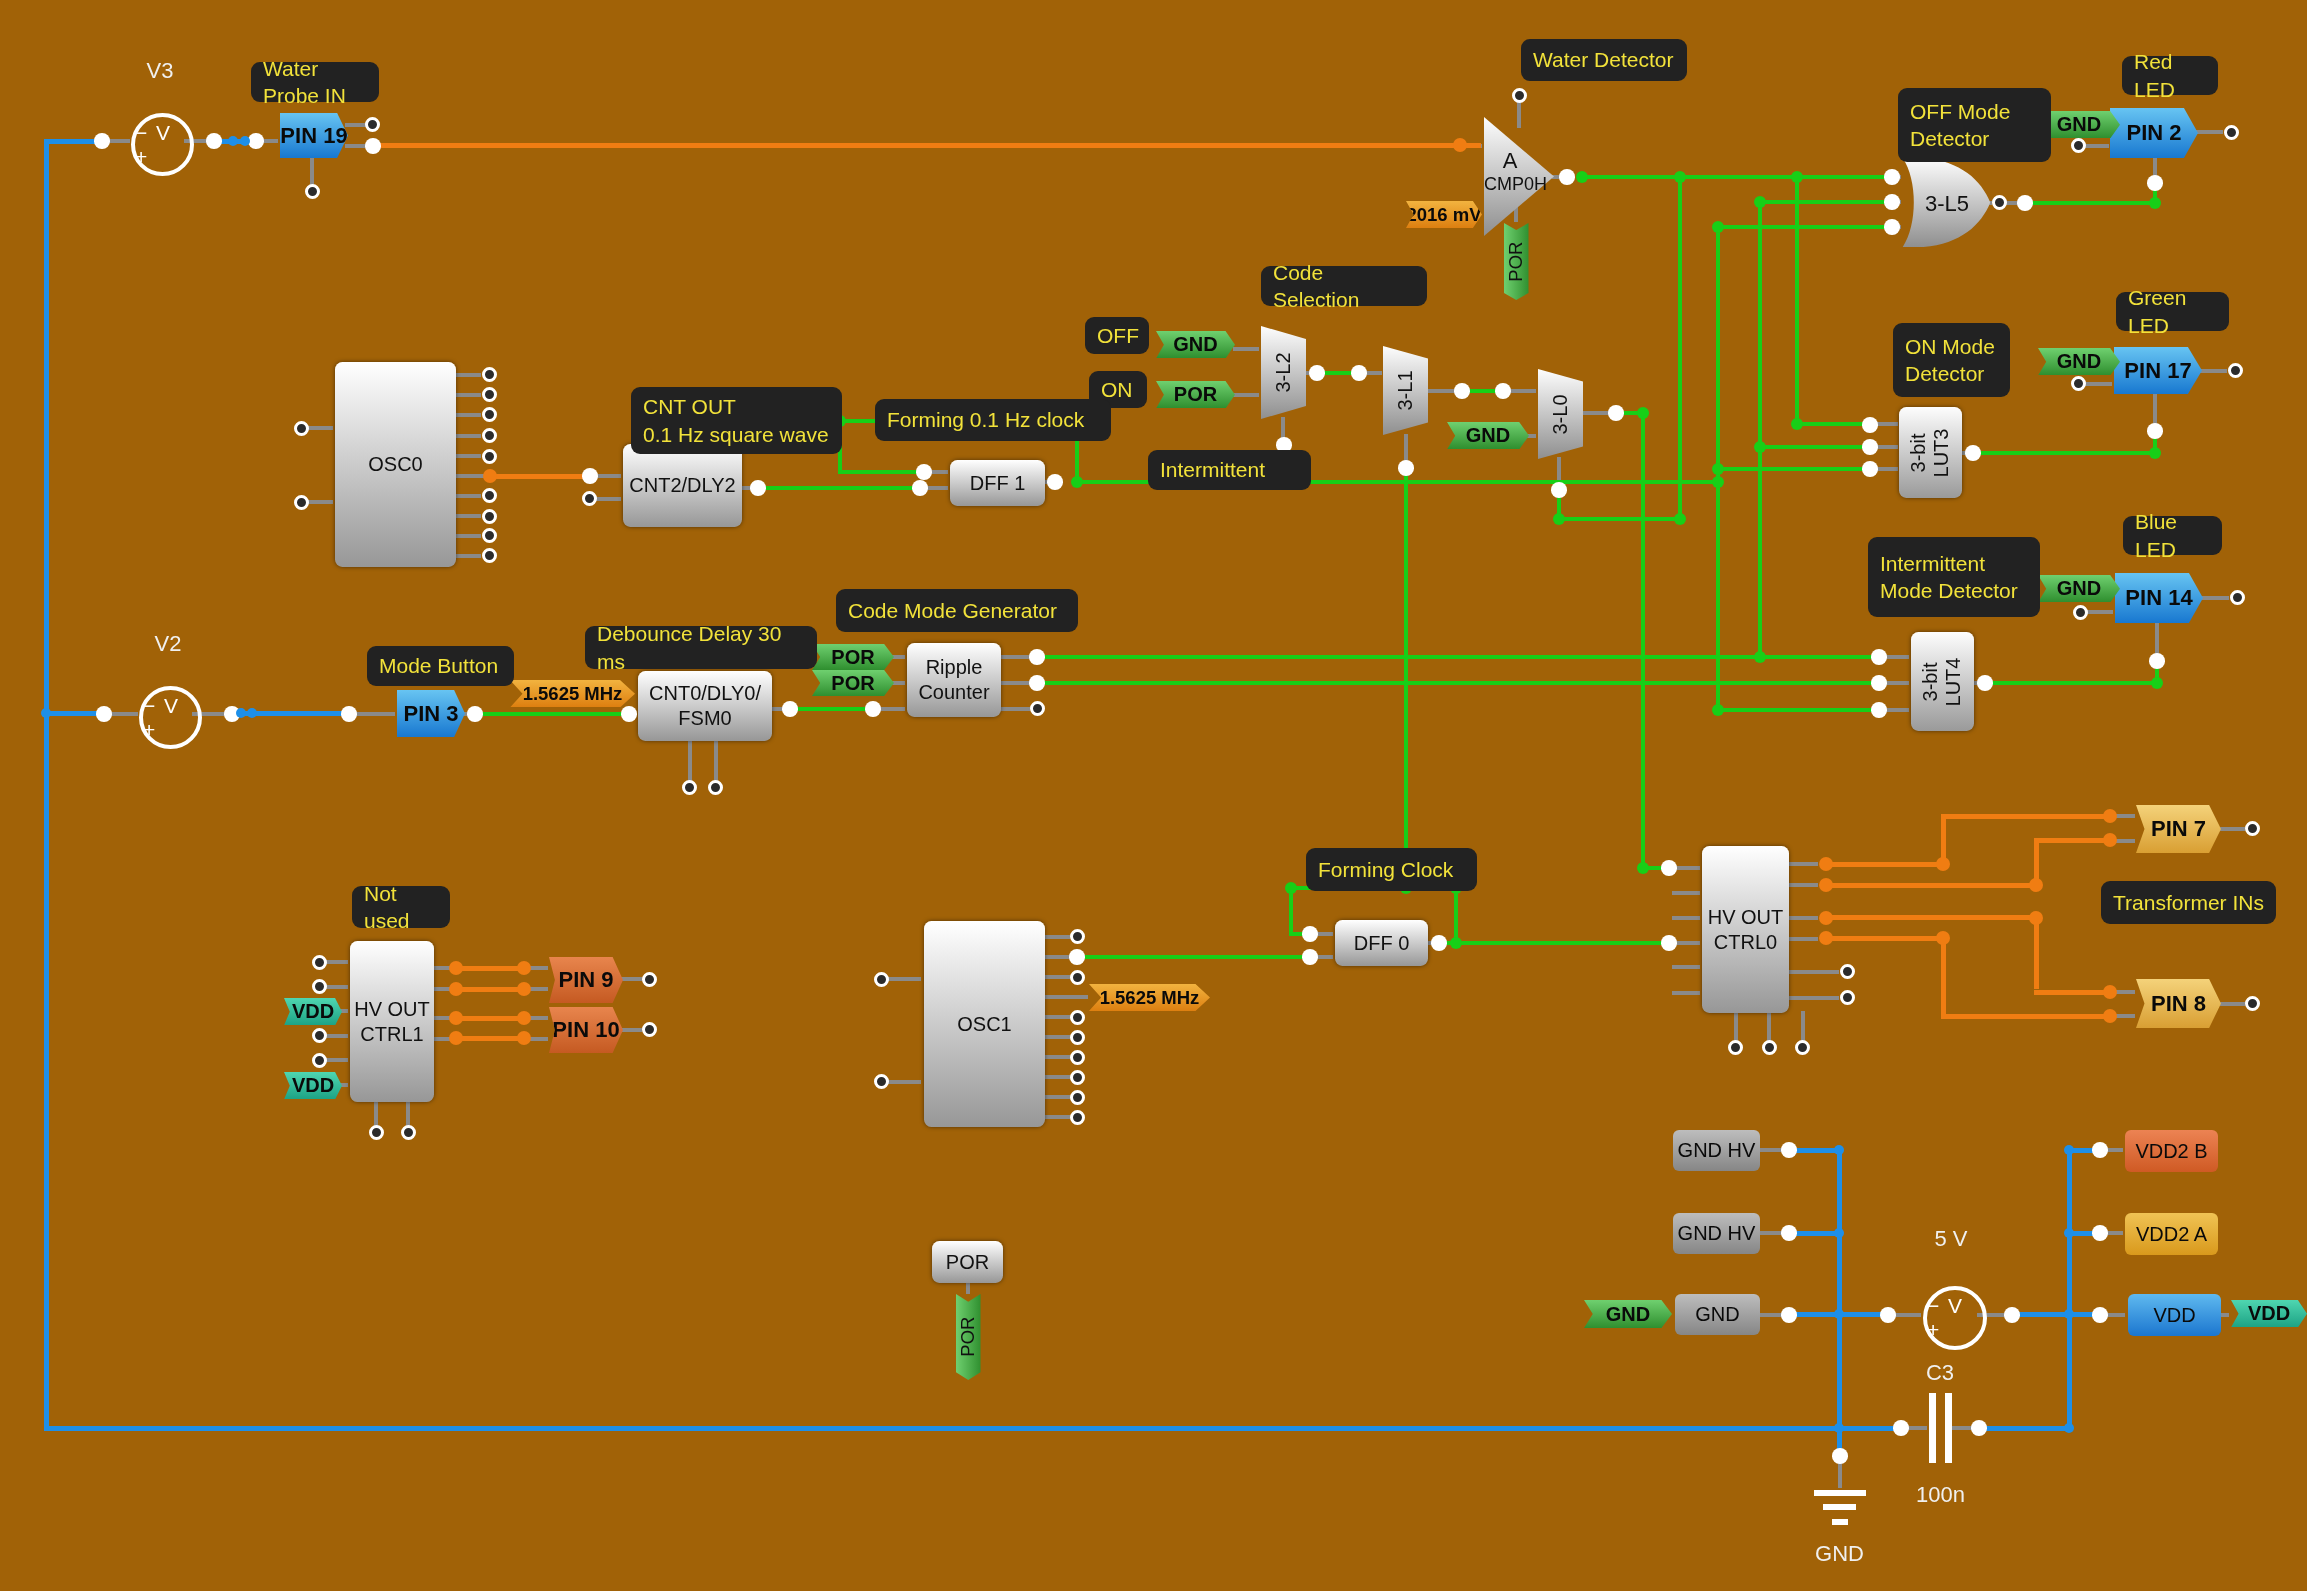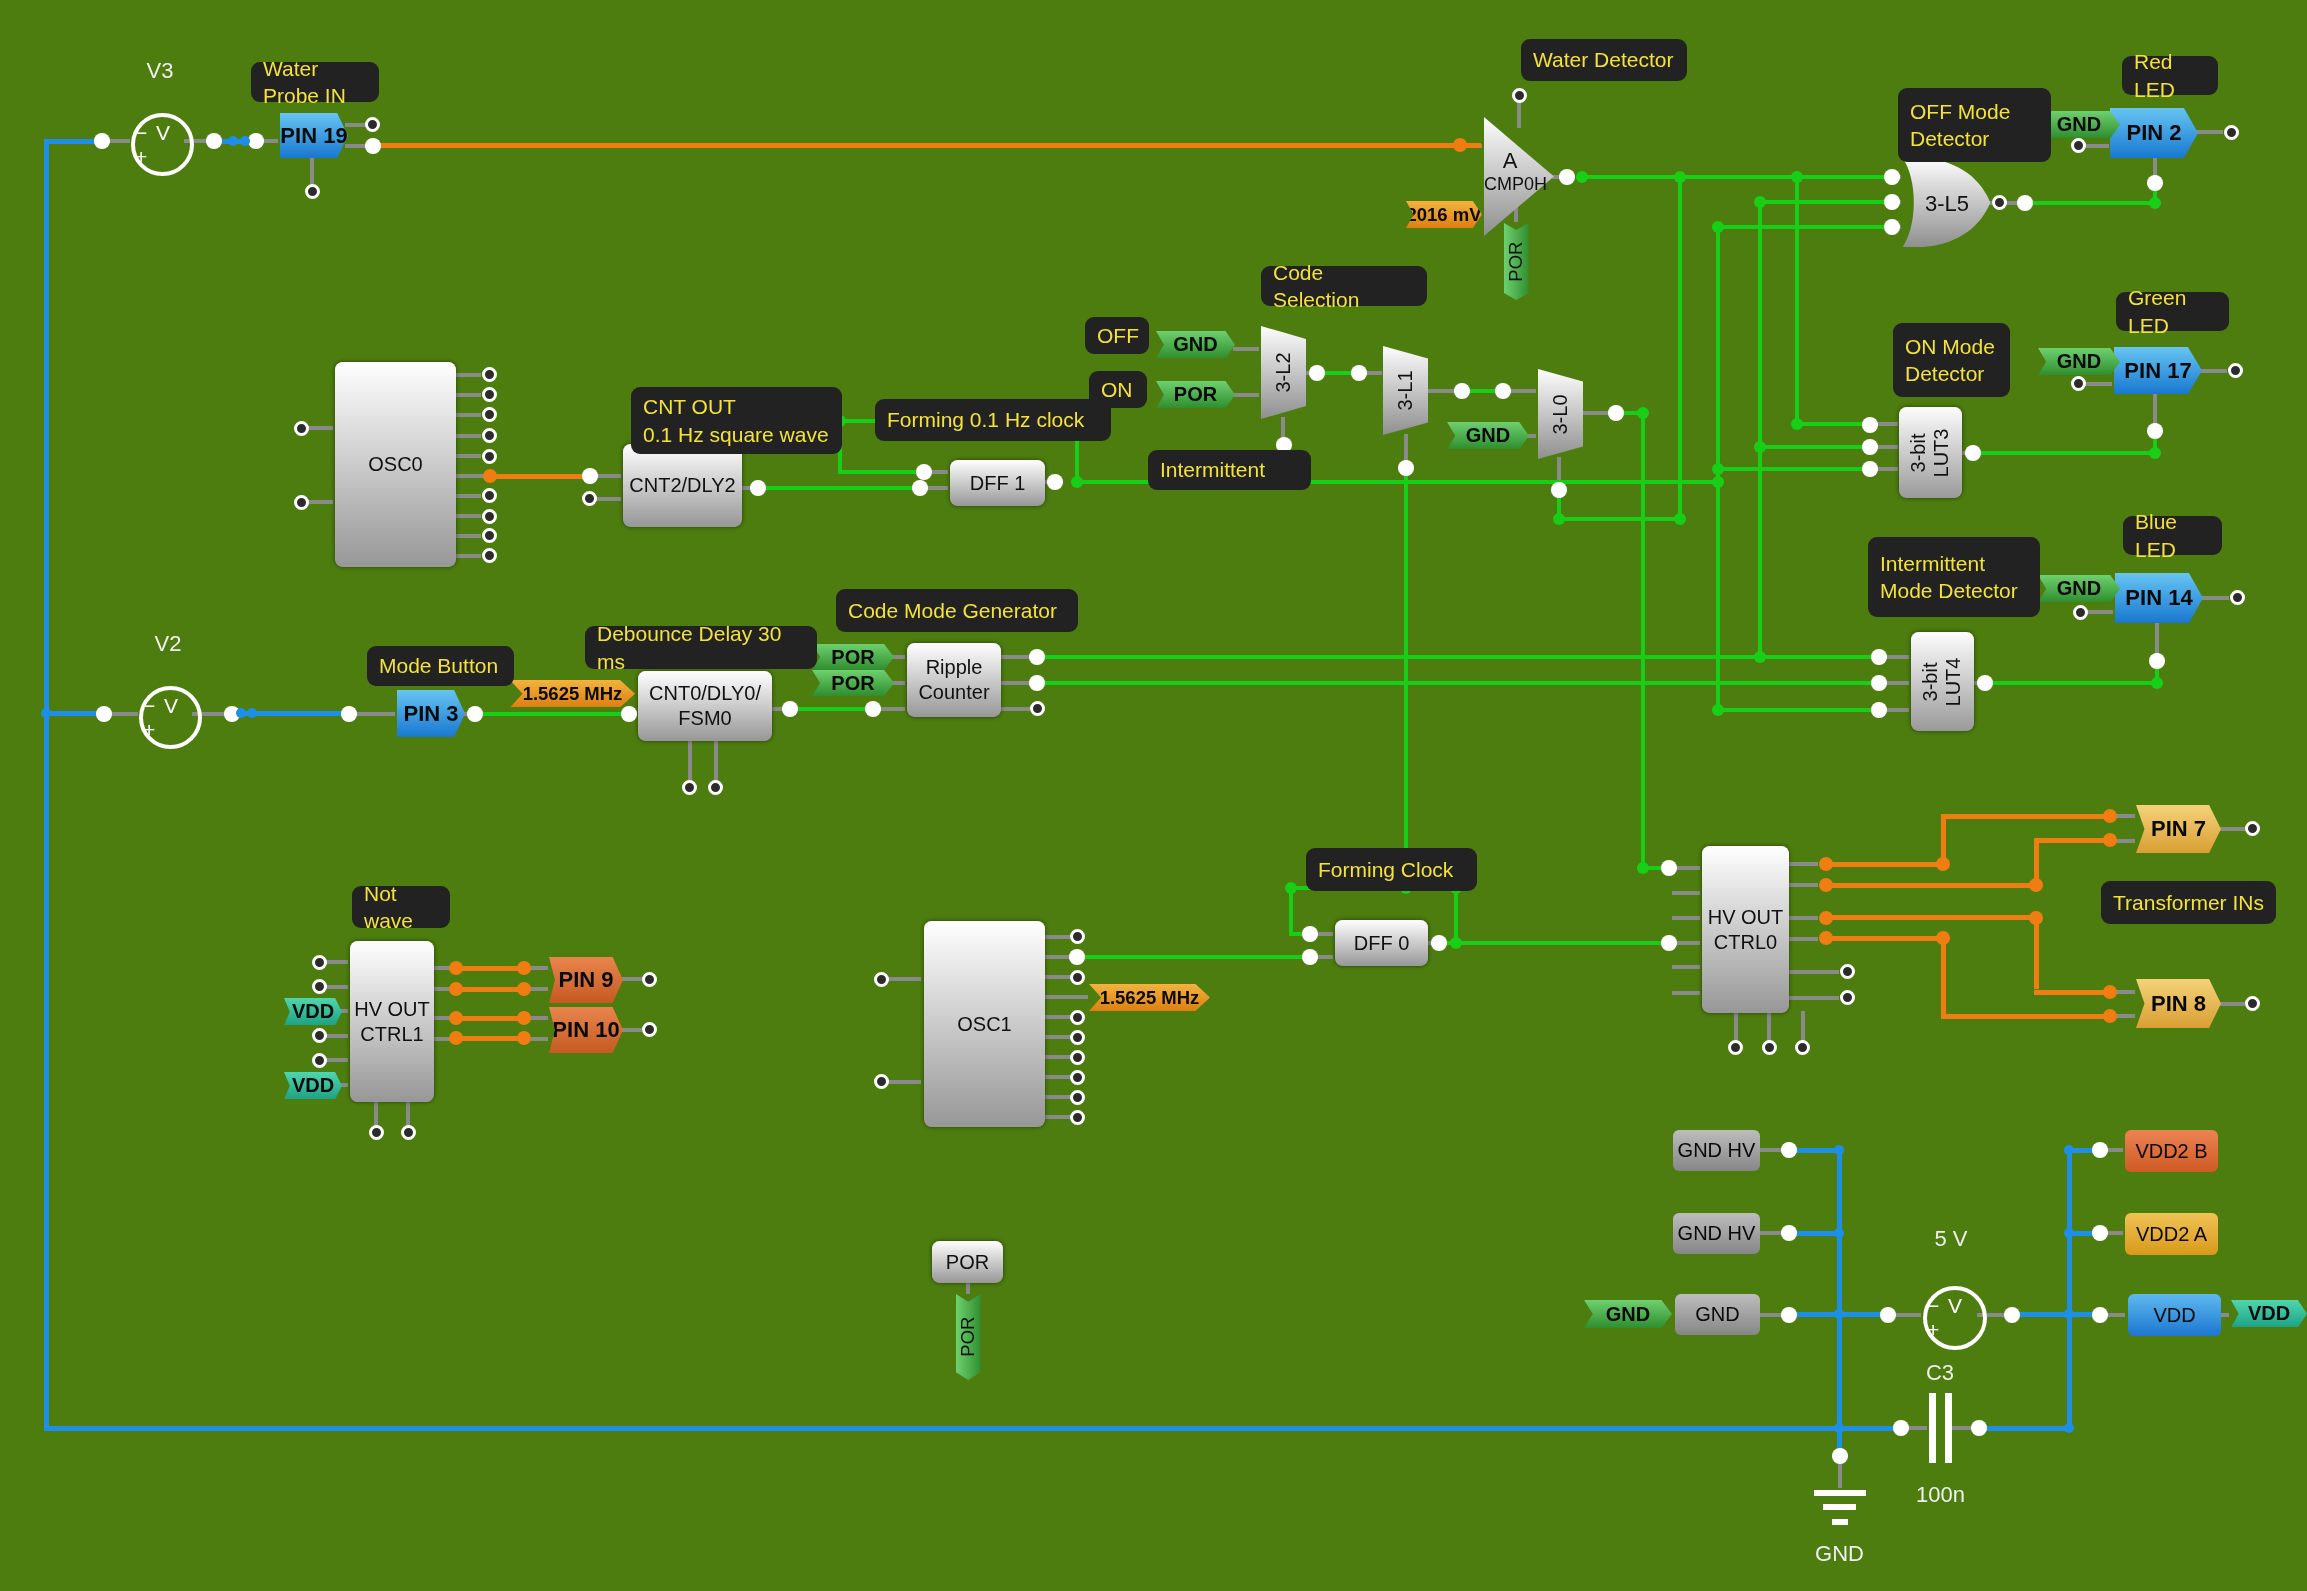--- a/index.html
+++ b/index.html
@@ -1,16 +1,16 @@
 <!DOCTYPE html>
 <html style="font-size:12px"><head>
 <meta charset="utf-8">
 <style>
   html,body{margin:0;padding:0;background:#282828;}
-  #canvas{position:relative;width:2307px;height:1591px;background:#4d7c0f;
+  #canvas{position:relative;width:2307px;height:1591px;background:#a16207;
     font-family:"Liberation Sans",sans-serif;overflow:hidden;}
   .w{position:absolute;}
   .wg{background:#17cf17;}
   .wo{background:#f07d12;}
   .wb{background:#1e8fe8;}
   .ws{background:#8a8a8a;}
   .dot{position:absolute;border-radius:50%;}
   .dw{width:15.6px;height:15.6px;background:#fff;}
   .do{width:15px;height:15px;background:#2b2b2b;border:3.7px solid #fff;box-sizing:border-box;}
   .dg{width:12px;height:12px;background:#17cf17;}
@@ -492,21 +492,21 @@
   <div class="lbl" style="left:836px;top:589px;width:242px;height:43px;">
       <span>Code Mode Generator</span>
     </div>
   <div class="lbl" style="left:367px;top:646px;width:147px;height:40px;">
       <span>Mode Button</span>
     </div>
   <div class="lbl" style="left:585px;top:626px;width:232px;height:43px;">
       <span>Debounce Delay 30 ms</span>
     </div>
   <div class="lbl" style="left:352px;top:886px;width:98px;height:42px;">
-      <span>Not wave</span>
+      <span>Not used</span>
     </div>
   <div class="lbl" style="left:1893px;top:323px;width:117px;height:74px;">
       <span>ON Mode</span>
       <span>Detector</span>
     </div>
   <div class="lbl" style="left:2116px;top:292px;width:113px;height:39px;">
       <span>Green LED</span>
     </div>
   <div class="lbl" style="left:1868px;top:537px;width:172px;height:80px;">
       <span>Intermittent</span>

